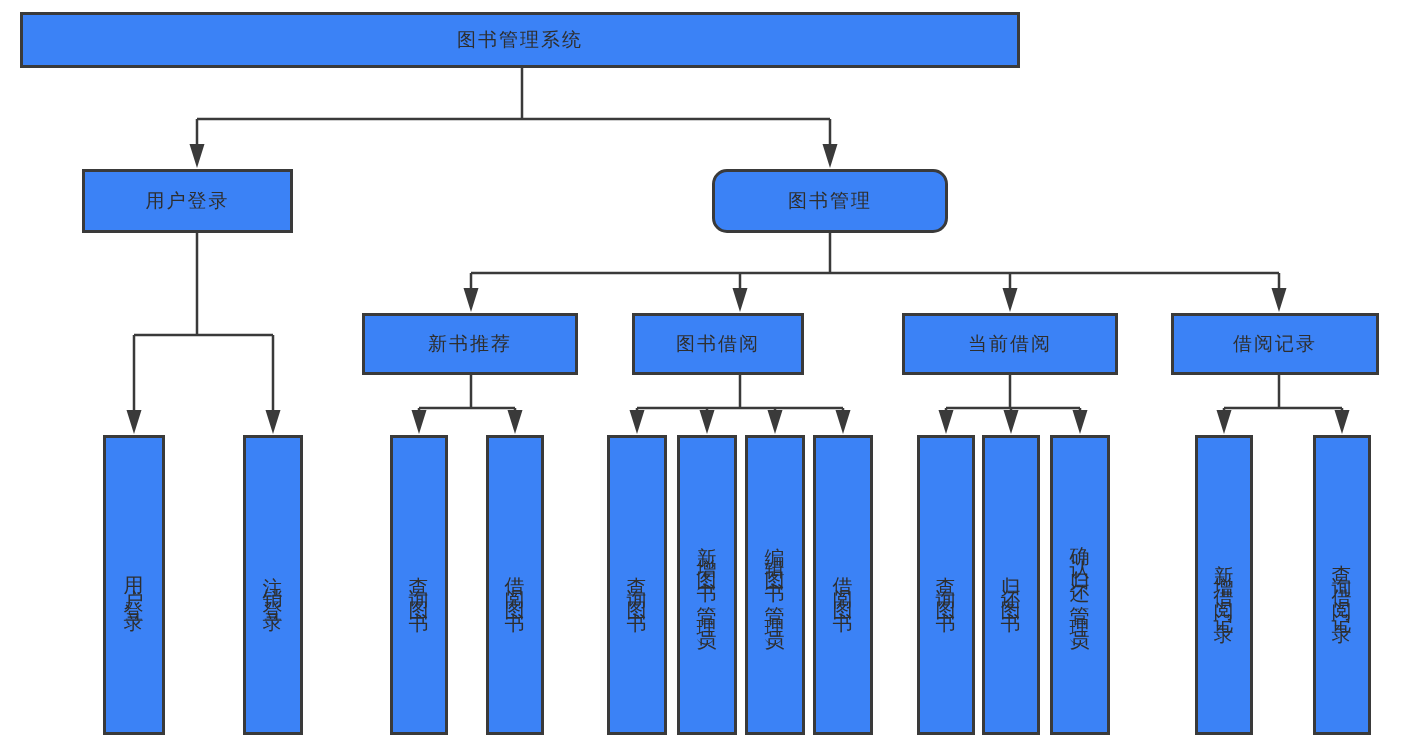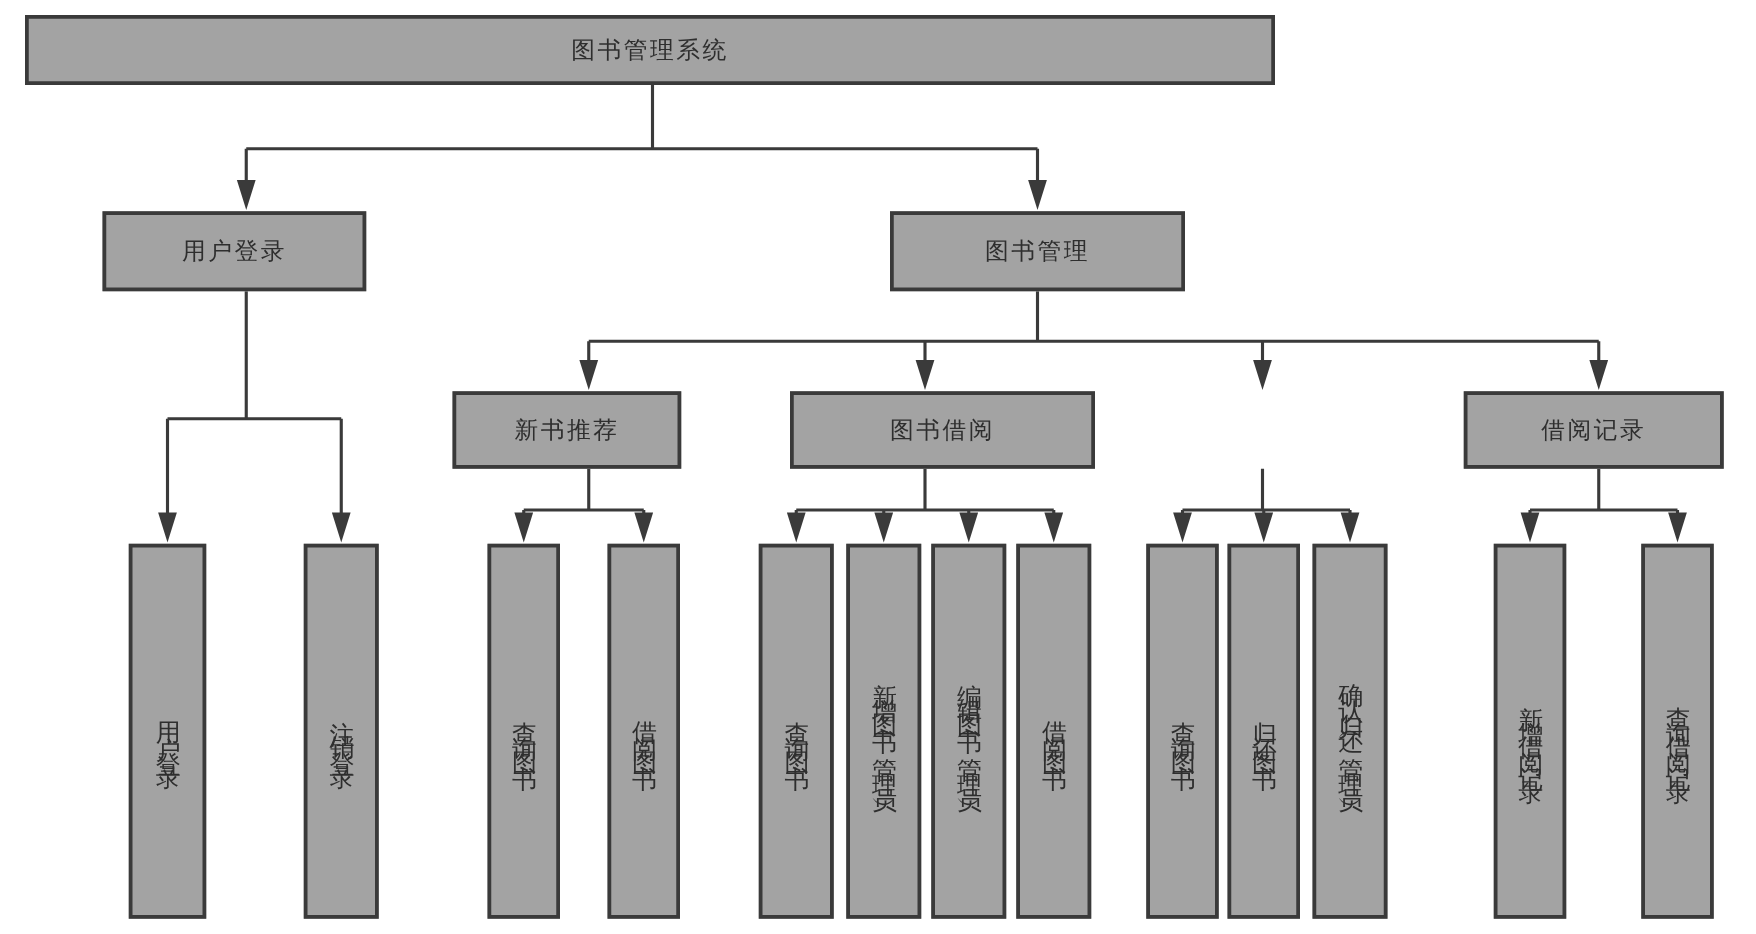--- a/index.html
+++ b/index.html
@@ -13,21 +13,21 @@
   }
   .connectors {
     position: absolute;
     left: 0; top: 0;
     width: 1405px; height: 747px;
   }
   .node {
     position: absolute;
     box-sizing: border-box;
     border: 3px solid #3a3a3a;
-    background: #a3a3a3;
+    background: #3b82f6;
     display: flex;
     align-items: center;
     justify-content: center;
     color: #2e2e2e;
     text-align: left;
   }
   .h { font-size: 19px; letter-spacing: 2px; white-space: nowrap; }
   .v {
     writing-mode: vertical-rl;
     text-orientation: mixed;
@@ -77,24 +77,25 @@
       M938.5 410 L953.5 410 L946 434 Z
       M1003.5 410 L1018.5 410 L1011 434 Z
       M1072.5 410 L1087.5 410 L1080 434 Z
       M1216.5 410 L1231.5 410 L1224 434 Z
       M1334.5 410 L1349.5 410 L1342 434 Z"></path>
   </svg>
 
   <div class="node h" style="left:20px; top:12px; width:1000px; height:56px;">图书管理系统</div>
 
   <div class="node h" style="left:82px; top:169px; width:211px; height:64px;">用户登录</div>
-  <div class="node h" style="left:712px; top:169px; width:236px; height:64px;">图书管理</div>
+  <div class="node h" style="left:712px; top:169px; width:236px; height:64px;border-radius:15px;">图书管理</div>
 
-  <div class="node h" style="left:362px; top:313px; width:183px; height:62px;">新书推荐</div>
-  <div class="node h" style="left:632px; top:313px; width:244px; height:62px;">图书借阅</div>
+  <div class="node h" style="left:362px; top:313px; width:216px; height:62px;">新书推荐</div>
+  <div class="node h" style="left:632px; top:313px; width:172px; height:62px;">图书借阅</div>
+  <div class="node h" style="left:902px; top:313px; width:216px; height:62px;">当前借阅</div>
   <div class="node h" style="left:1171px; top:313px; width:208px; height:62px;">借阅记录</div>
 
   <div class="node v" style="left:103px; top:435px; width:62px; height:300px;">用户登录</div>
   <div class="node v" style="left:243px; top:435px; width:60px; height:300px;">注销登录</div>
 
   <div class="node v" style="left:390px; top:435px; width:58px; height:300px;">查询图书</div>
   <div class="node v" style="left:486px; top:435px; width:58px; height:300px;">借阅图书</div>
 
   <div class="node v" style="left:607px; top:435px; width:60px; height:300px;">查询图书</div>
   <div class="node v" style="left:677px; top:435px; width:60px; height:300px;">新增图书（管理员）</div>

